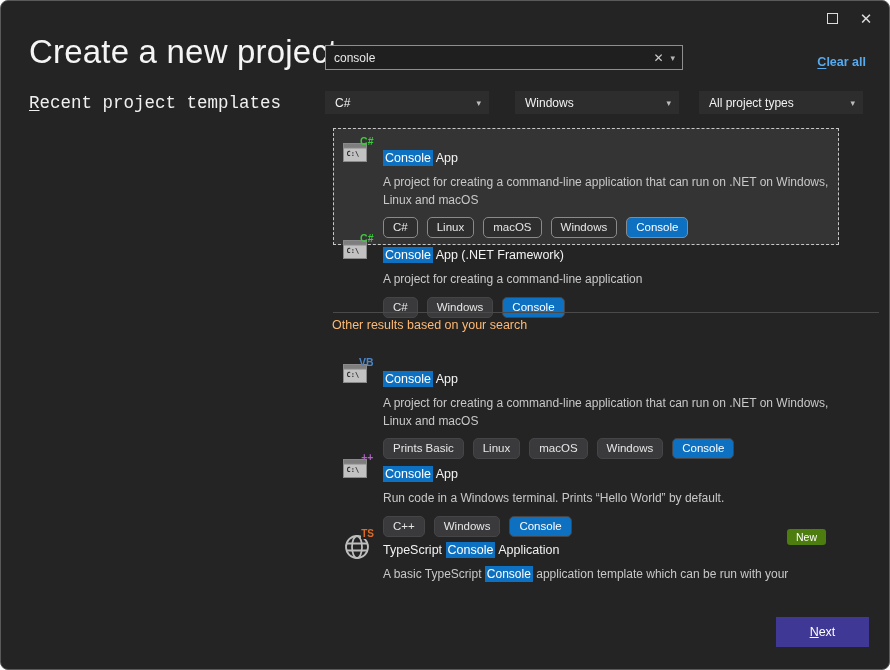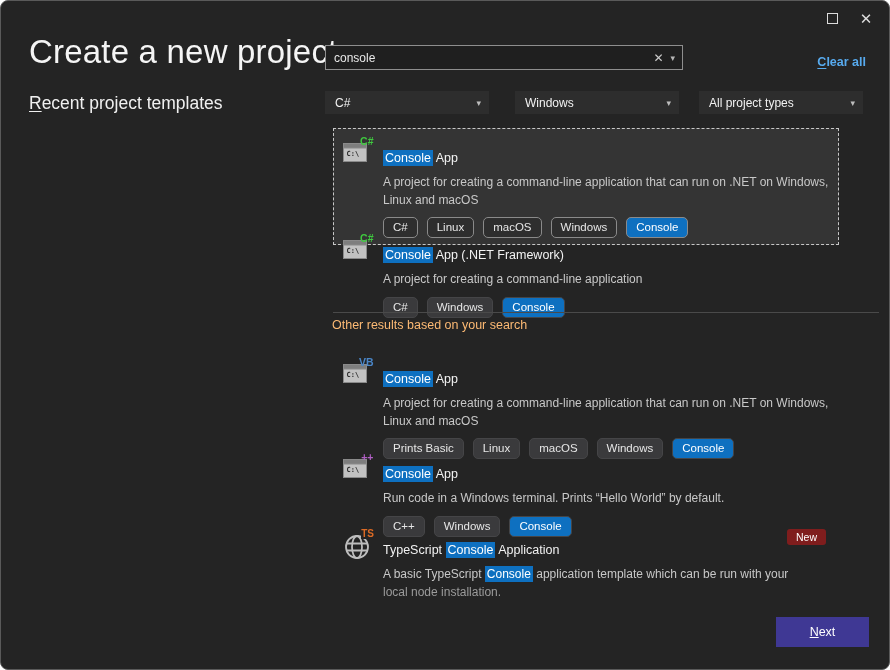--- a/index.html
+++ b/index.html
@@ -8,21 +8,21 @@
     position:absolute; inset:0; background:#242424; border-radius:8px;
     border:1px solid #5a5a5a; overflow:hidden; color:#e8e8e8;
   }
   
   .titlebar-controls { position:absolute; top:4px; right:6px; display:flex; }
   .tb-btn { width:34px; height:26px; display:flex; align-items:center; justify-content:center; color:#dcdcdc; cursor:default; }
   .glyph-max { width:11px; height:11px; border:1px solid #dcdcdc; display:inline-block; }
   .glyph-close { font-size:15px; line-height:15px; }
   
   .page-title { position:absolute; left:28px; top:32px; font-size:33px; font-weight:400; color:#f5f5f5; letter-spacing:0.2px; }
-  .recent-heading { position:absolute; left:28px; top:92px; font-size:17.5px; font-weight:400; color:#f0f0f0; }
+  .recent-heading { position:absolute; left:28px; top:92px; font-size:17.5px; font-weight:400; color:#f0f0f0;font-family:Liberation Mono, monospace; }
   .recent-heading u, .link u, .btn u, .dd u { text-decoration:underline; text-underline-offset:2px; }
   
   .searchbox {
     position:absolute; left:324px; top:44px; width:358px; height:25px;
     background:#1f1f1f; border:1px solid #8e8e8e; display:flex; align-items:center;
   }
   .search-input {
     flex:1; background:transparent; border:none; outline:none; color:#e8e8e8;
     font-size:12px; font-family:"Liberation Sans", sans-serif; padding:0 8px; height:100%;
   }
@@ -50,21 +50,21 @@
   .hl { background:#0e70c0; color:#ffffff; padding:1px 2px; }
   .tagrow { display:flex; gap:9px; margin-top:8px; }
   .pill {
     font-size:11.5px; line-height:13px; color:#e6e6e6; padding:3px 9px;
     border-radius:5px; background:#3a3a3c; border:1px solid #454547;
   }
   .item.selected .pill { background:#2e2e2e; border-color:#8a8a8a; }
   .pill.hl { background:#0e70c0; color:#fff; }
   .item.selected .pill.hl { background:#0e70c0; border-color:#8a8a8a; }
   .new-badge {
-    position:absolute; top:2px; right:4px; background:#7f1d1d; color:#fff;
+    position:absolute; top:2px; right:4px; background:#4d7c0f; color:#fff;
     font-size:10.5px; padding:2px 9px; border-radius:3px;
   }
   .separator { position:absolute; left:332px; top:311px; width:546px; height:1px; background:#4a4a4a; }
   .other-label { position:absolute; left:331px; top:317px; font-size:12.5px; color:#fdba74; }
   
   .btn-next {
     position:absolute; left:775px; top:616px; width:93px; height:30px;
     background:#3f3894; color:#ffffff; font-size:12.5px; border:none;
     display:flex; align-items:center; justify-content:center; cursor:pointer;
     font-family:"Liberation Sans", sans-serif;
@@ -201,21 +201,20 @@
               <ellipse cx="15" cy="19" rx="5" ry="11"></ellipse>
               <path d="M4.6 15.5 H25.4 M4.6 22.5 H25.4"></path>
             </g>
             <rect x="19" y="0" width="13" height="11" fill="#242424"></rect>
             <text x="32" y="9" text-anchor="end" font-size="10" font-weight="bold" fill="#dd6b25" font-family="Liberation Sans, sans-serif">TS</text>
           </svg></span>
         <div class="t-body">
           <div class="t-title"><span>TypeScript </span><span class="hl">Console</span><span> Application</span></div>
           <div class="t-desc">
             <div><span>A basic TypeScript </span><span class="hl">Console</span><span> application template which can be run with your</span></div>
-            <div><span class="dim">local node installation.</span></div>
           </div>
           <span class="new-badge">New</span>
         </div>
       </div>
     </div>
 
   <div class="separator"></div>
   <div class="other-label">Other results based on your search</div>
 
   <button class="btn-next"><u>N</u>ext</button>

